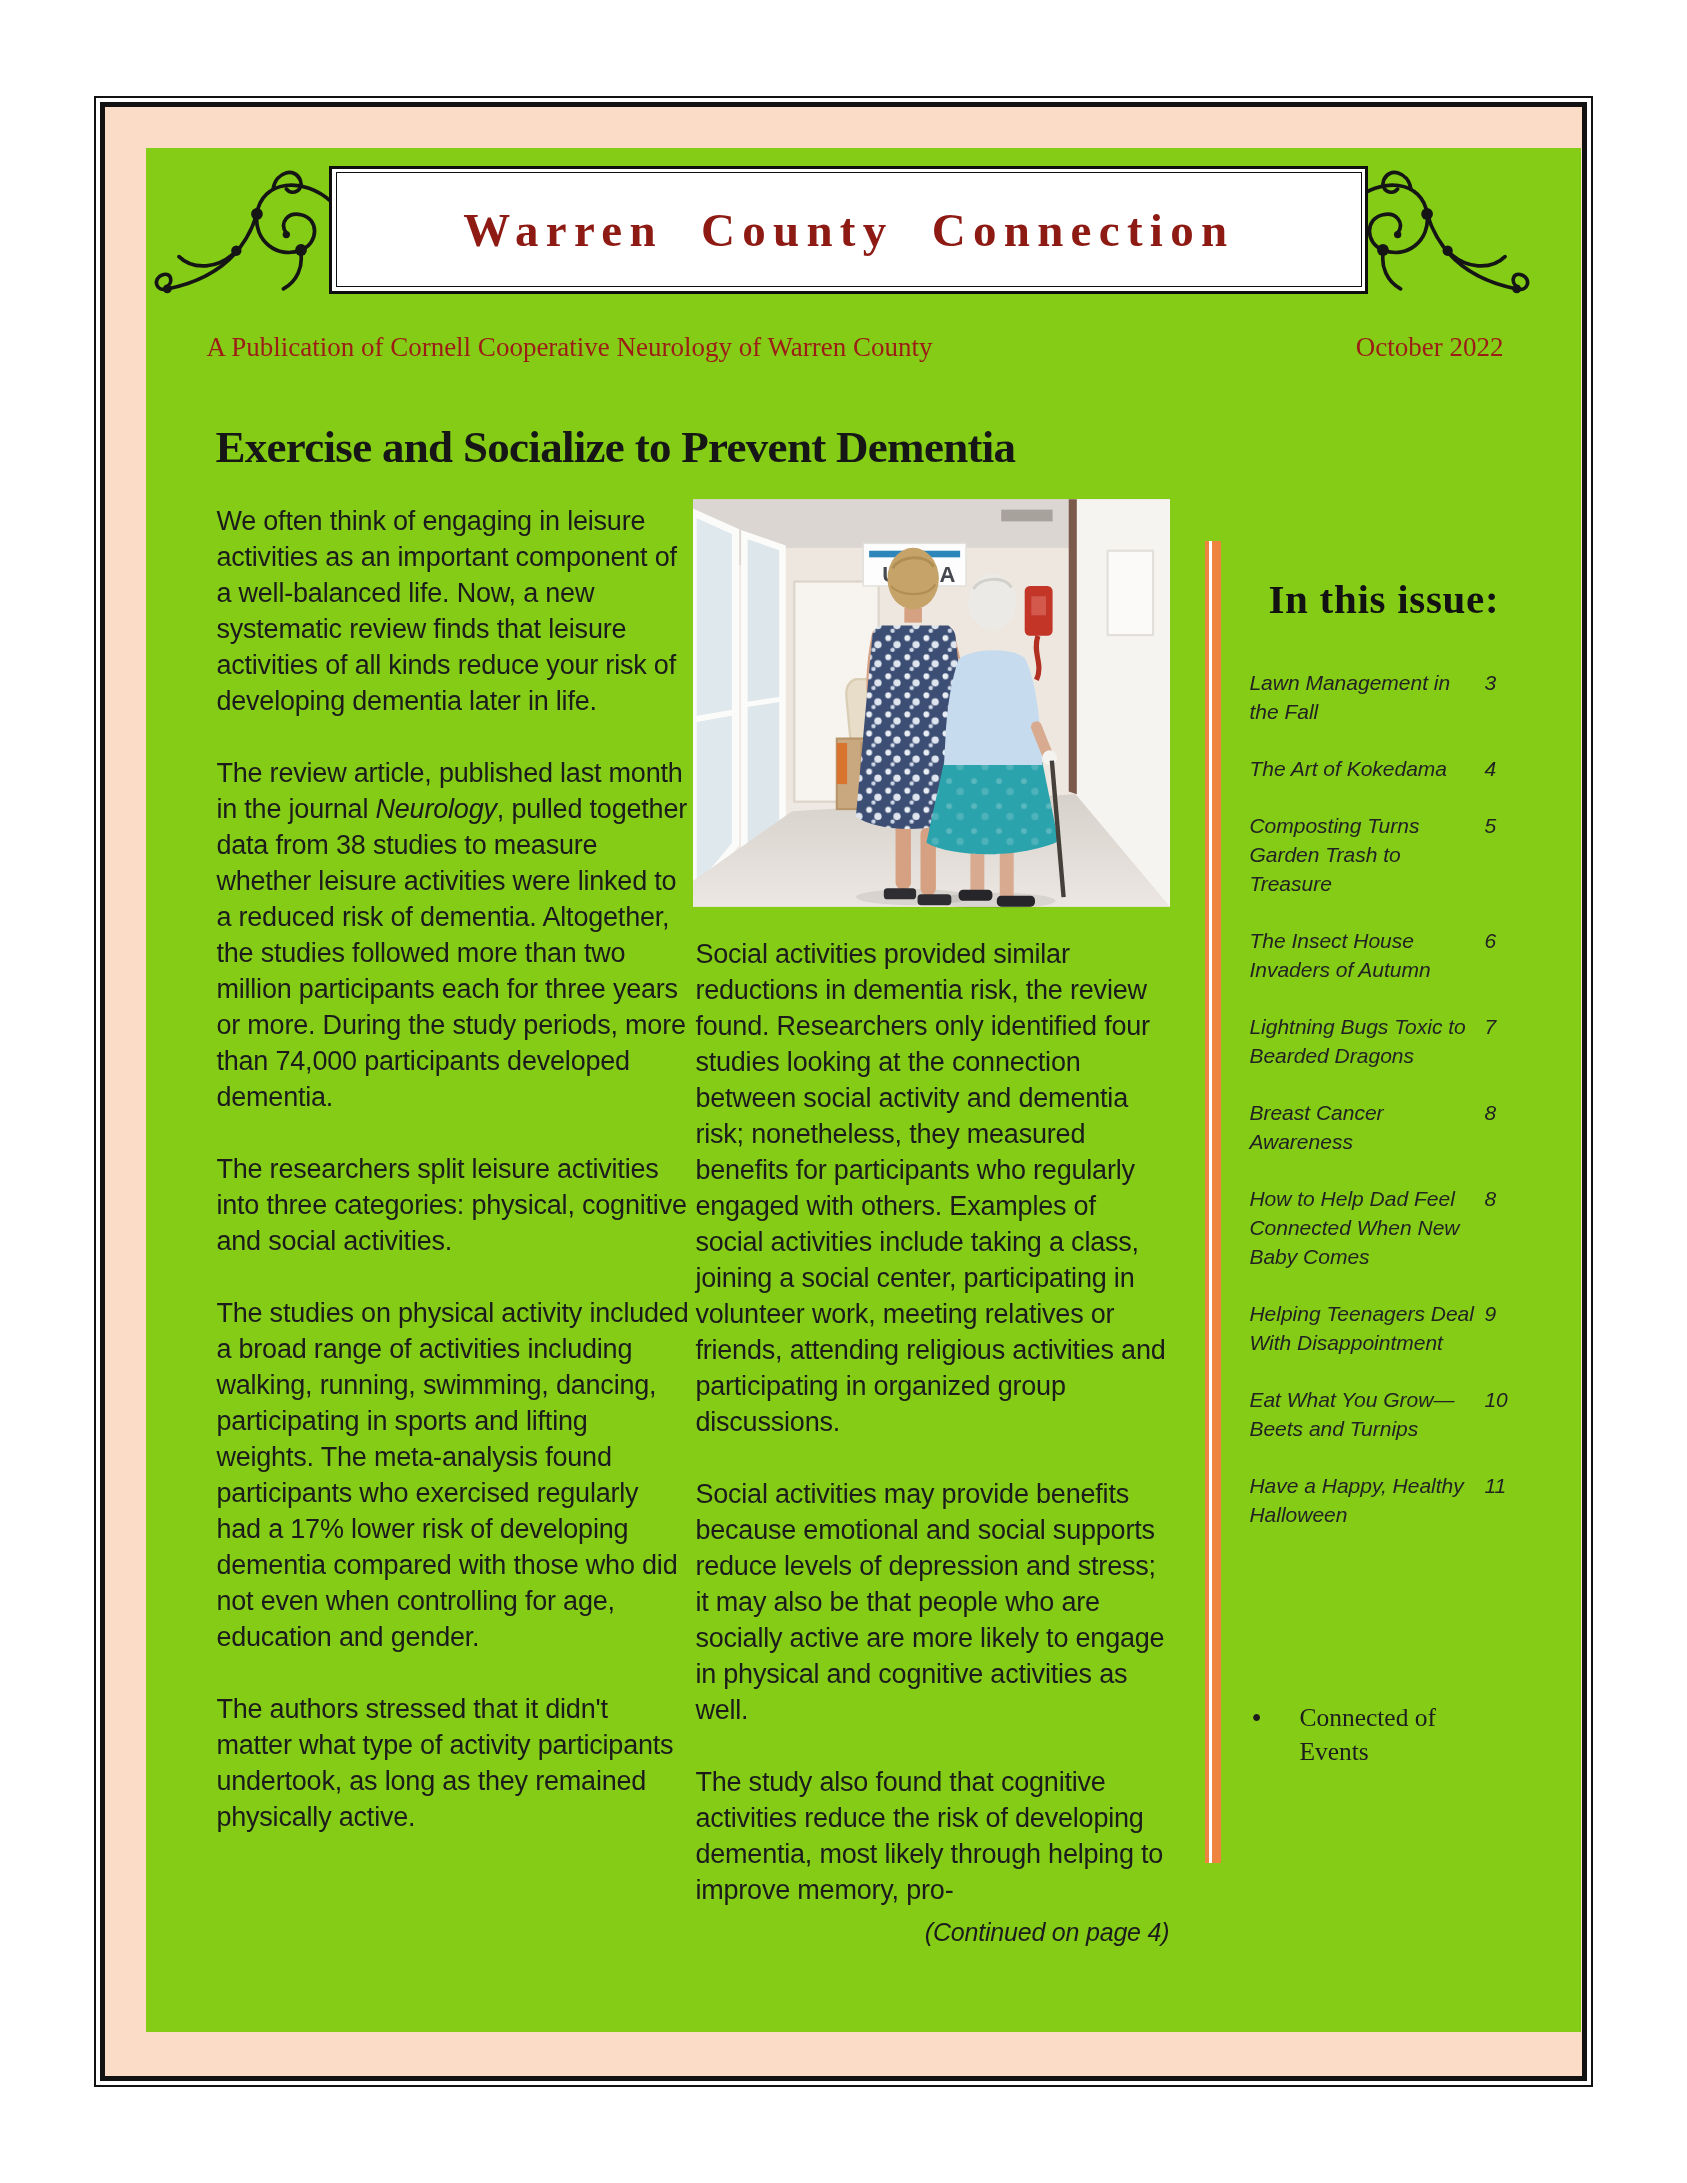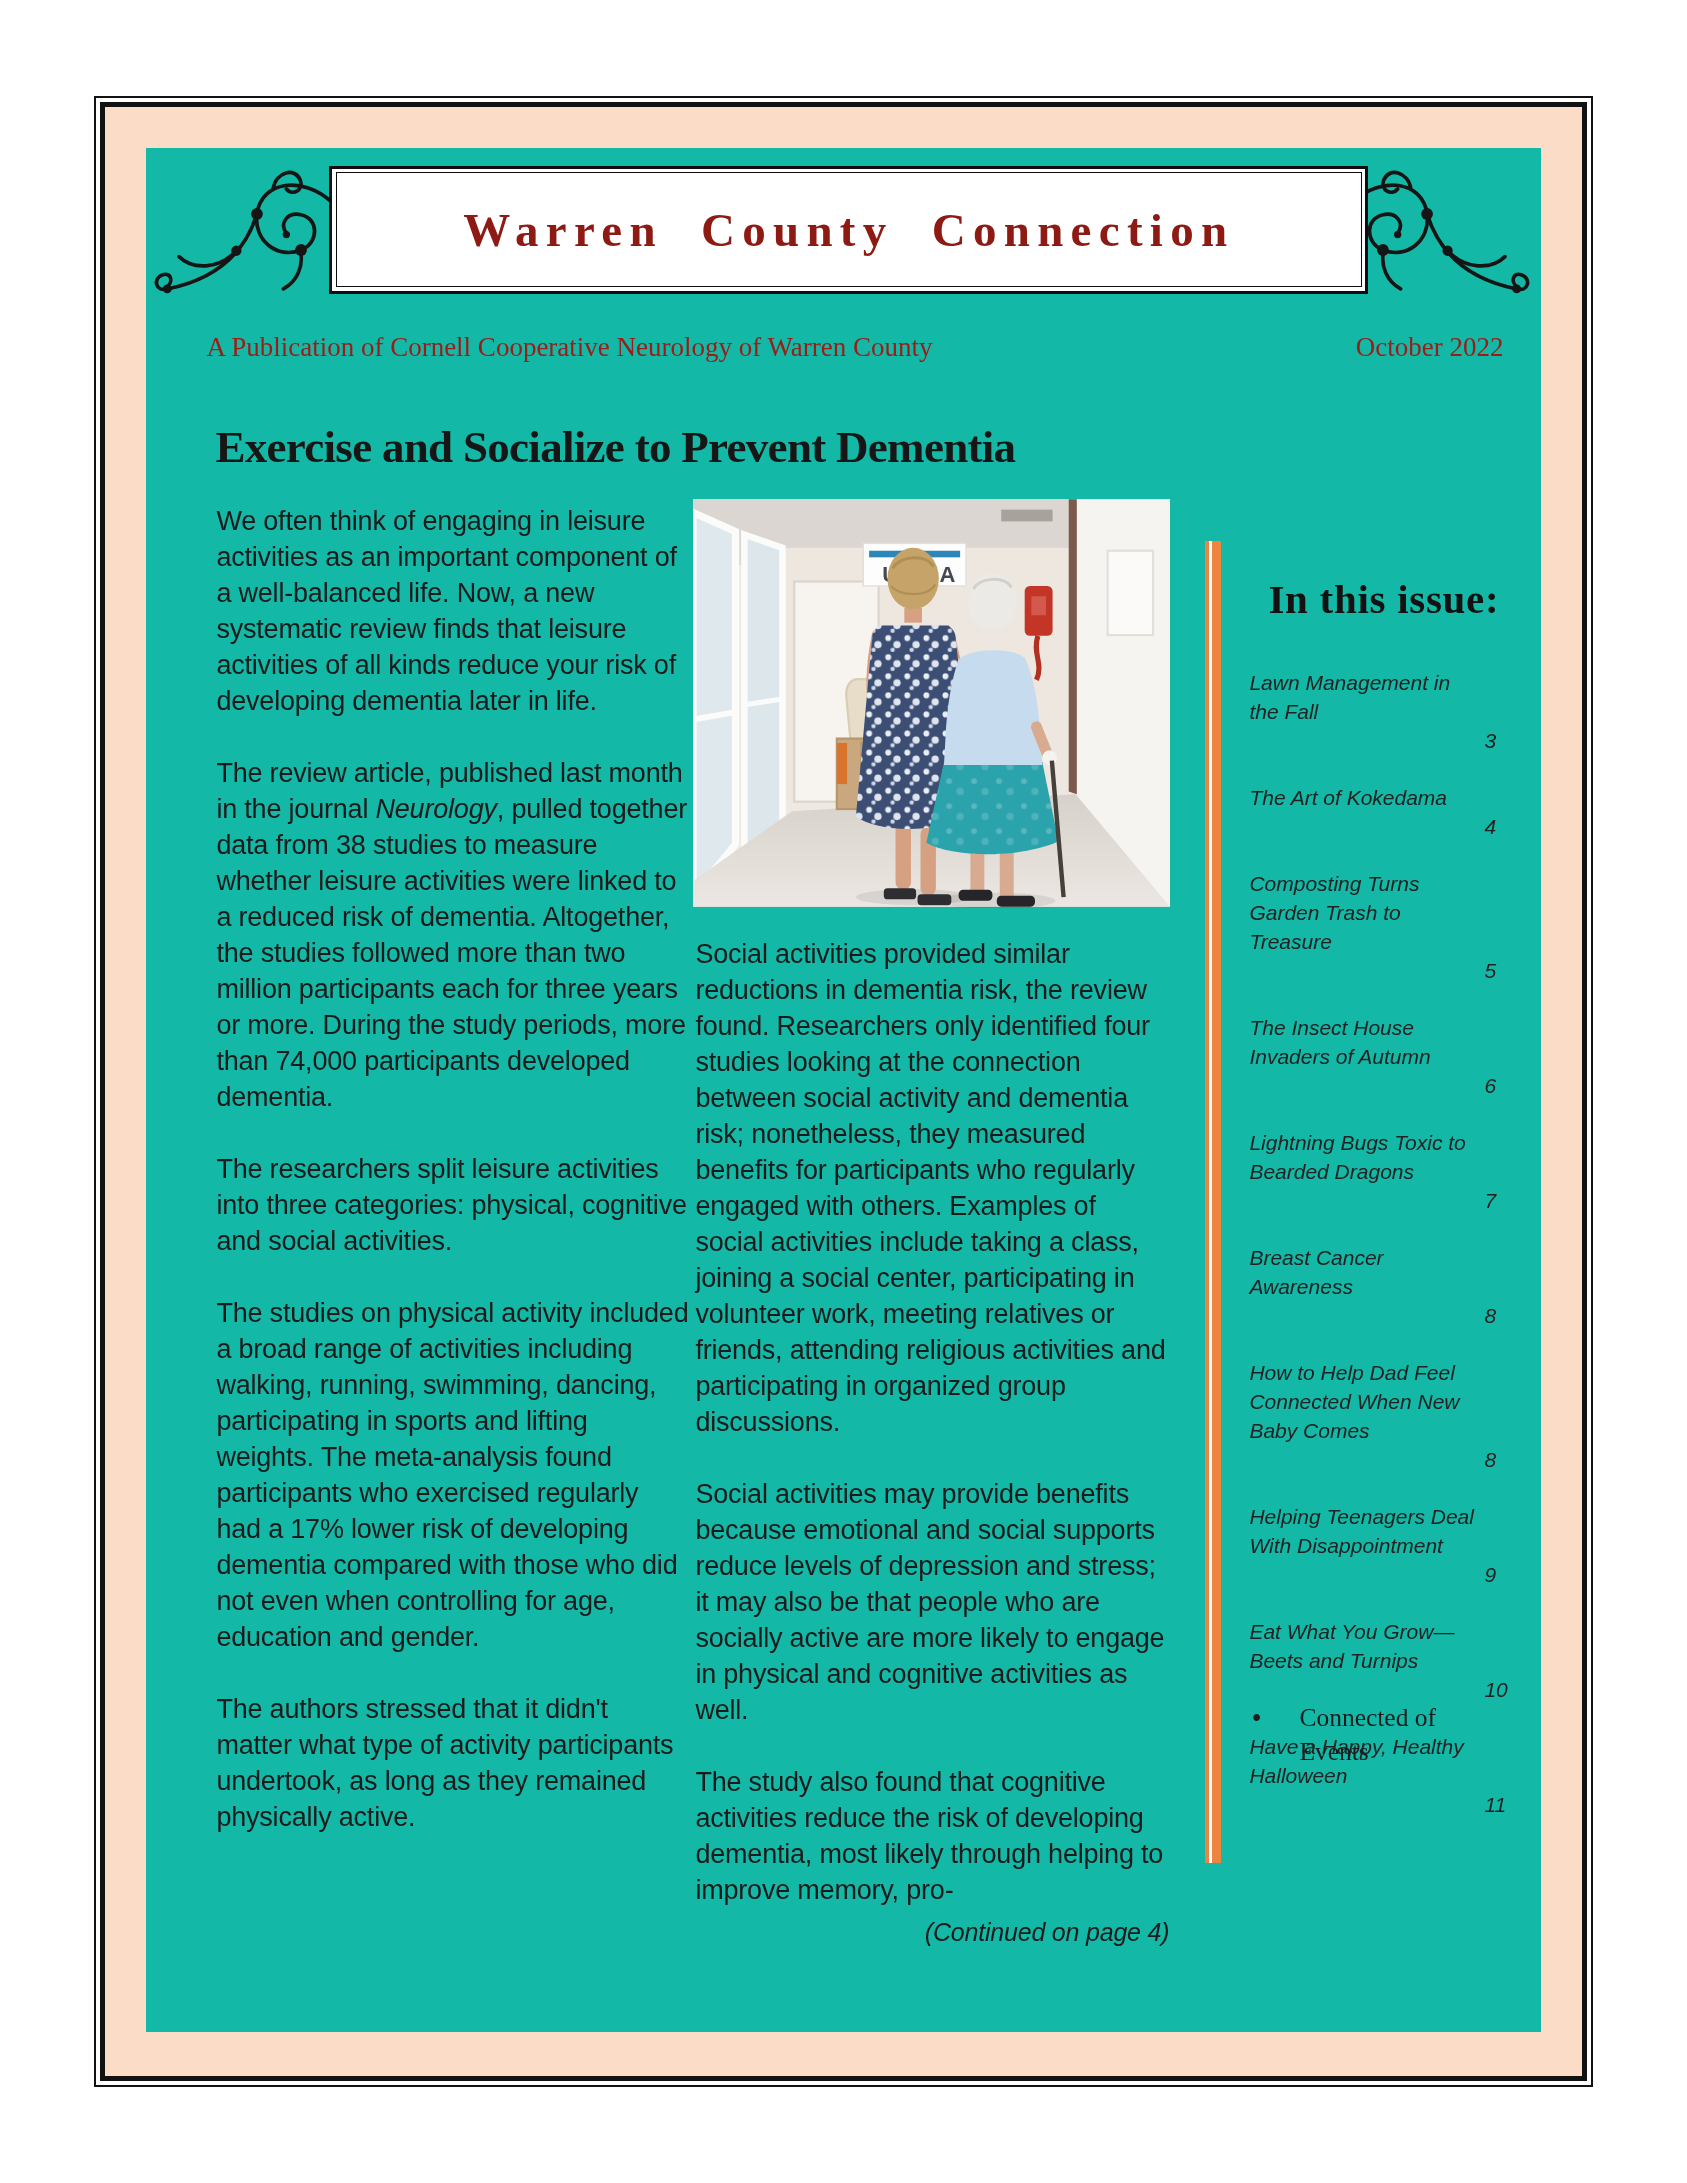--- a/index.html
+++ b/index.html
@@ -3,21 +3,21 @@
 <meta charset="utf-8">
 <style>
   html,body{margin:0;padding:0;background:#ffffff;}
   body{width:1687px;height:2183px;position:relative;font-family:"Liberation Sans",sans-serif;}
 
   
   .frame{position:absolute;left:94px;top:96px;right:94px;bottom:96px;
          border:2.9px solid #121212;padding:4.4px;box-sizing:border-box;background:#ffffff;}
   .frame-inner{width:100%;height:100%;box-sizing:border-box;border:5.1px solid #121212;
          background:#fbdcc6;padding:41px 41px 44px 41px;}
-  .panel{width:100%;height:100%;background:#14b8a6;position:relative;overflow:hidden;}
+  .panel{width:100%;height:100%;background:#84cc16;position:relative;overflow:hidden;padding-left:40px;}
 
   
   .flourish{position:absolute;top:16px;width:185px;height:147px;}
   .flourish.left{left:2.9px;}
   .flourish.right{left:1204px;transform:scaleX(-1);}
   .masthead-box{position:absolute;left:183px;top:17.5px;width:1039px;height:128px;
         border:3.6px solid #0e0e0e;padding:3.6px;box-sizing:border-box;background:#fff;}
   .masthead-inner{width:100%;height:100%;box-sizing:border-box;border:1.5px solid #0e0e0e;
         display:flex;align-items:center;justify-content:center;}
   .masthead-title{font-family:"Liberation Serif",serif;font-weight:700;font-size:47px;
@@ -40,21 +40,21 @@
   .photo{position:absolute;left:547px;top:350px;width:477px;height:410px;}
   .photo svg{width:100%;height:100%;display:block;}
 
   
   .stripe{position:absolute;left:1059px;top:393px;width:15.3px;height:1322px;
         background:linear-gradient(90deg,#ef8440 0,#ef8440 3.6px,#ffffff 3.6px,#ffffff 6.6px,#ef8440 6.6px,#ef8440 15.3px);}
   .sidebar-head{position:absolute;left:1103px;top:427px;width:269px;text-align:center;
         font-family:"Liberation Serif",serif;font-weight:700;font-size:41px;color:#121212;
         letter-spacing:0.7px;}
   .toc{position:absolute;left:1103px;top:520px;width:269px;font-style:italic;color:#222;}
-  .toc-item{display:flex;align-items:flex-start;margin-bottom:28px;flex-direction:column;}
+  .toc-item{display:flex;align-items:flex-start;margin-bottom:28px;}
   .toc-title{width:231px;font-size:21px;line-height:29px;padding-right:2.9px;box-sizing:border-box;}
   .toc-page{margin-left:auto;width:34px;font-size:21px;line-height:29px;text-align:left;}
 
   .special-head{position:absolute;left:1103px;top:1435px;width:257px;
         font-family:"Liberation Serif",serif;font-size:38px;line-height:51px;color:#151515;}
   .special-list{position:absolute;left:1105px;top:1553px;width:248px;display:flex;
         font-family:"Liberation Serif",serif;color:#1d1d1d;}
   .bullet{font-size:29px;line-height:34px;width:48px;}
   .special-text{font-size:25.5px;line-height:34px;width:175px;}
 </style>

